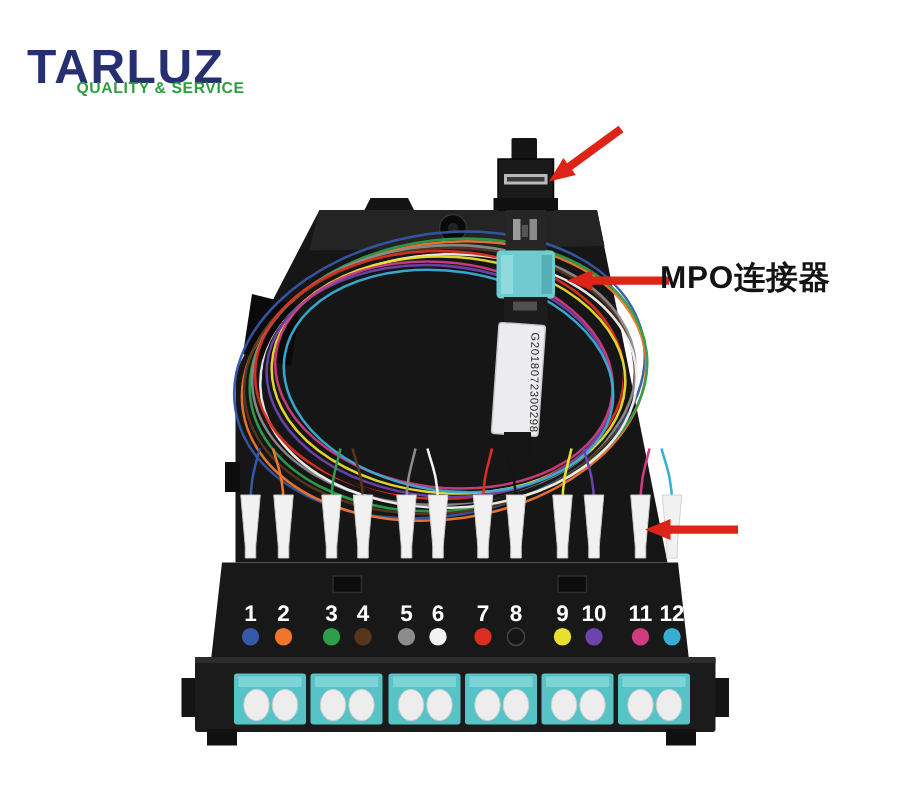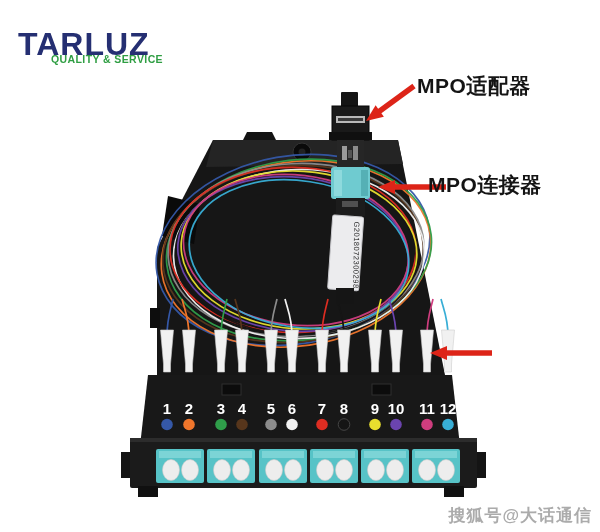--- a/index.html
+++ b/index.html
@@ -6,21 +6,21 @@
   body{width:600px;height:532px;background:#ffffff;font-family:"Liberation Sans",sans-serif;overflow:hidden;}
   .stage{position:relative;width:600px;height:532px;background:#ffffff;}
   
   .logo{position:absolute;left:18px;top:16px;}
   .logo-brand{position:absolute;left:0;top:10px;font-size:32px;font-weight:bold;letter-spacing:1px;white-space:nowrap;}
   .logo-tagline{position:absolute;left:1px;top:37px;font-size:10.5px;font-weight:bold;letter-spacing:0.4px;white-space:nowrap;margin-left:32px;}
   .logo-cn{position:absolute;left:111px;top:-2px;font-size:38px;font-weight:bold;letter-spacing:1px;white-space:nowrap;}
   
   .callout{position:absolute;font-size:21px;font-weight:600;color:#141414;white-space:nowrap;letter-spacing:0.5px;}
   #lbl-mpo-adapter{left:417px;top:72px;}
-  #lbl-mpo-connector{left:428px;top:171px;}
+  #lbl-mpo-connector{left:440px;top:171px;}
   #lbl-lc-connector{left:493px;top:340px;}
   
   .watermark{position:absolute;right:8px;top:504px;font-size:17px;font-weight:bold;color:#ababab;letter-spacing:1px;white-space:nowrap;text-shadow:1px 1px 0 #ffffff;}
   svg{position:absolute;left:0;top:0;}
 </style>
 </head>
 <body>
 
 <div class="stage">
 
@@ -168,17 +168,15 @@
       <g>
         <line x1="446" y1="187" x2="387" y2="187" stroke="#dd2418" stroke-width="5.5"></line>
         <polygon points="378,187 395,180 395,194" fill="#dd2418" transform="rotate(360 378 187)"></polygon>
       </g>
       <g>
         <line x1="492" y1="353" x2="439" y2="353" stroke="#dd2418" stroke-width="5.5"></line>
         <polygon points="430,353 447,346 447,360" fill="#dd2418" transform="rotate(360 430 353)"></polygon>
       </g>
     </svg>
 
-  <div class="callout" id="lbl-mpo-adapter">MPO适配器</div>
   <div class="callout" id="lbl-mpo-connector">MPO连接器</div>
 
-  <div class="watermark">搜狐号@大话通信</div>
 </div>
 
 </body></html>

